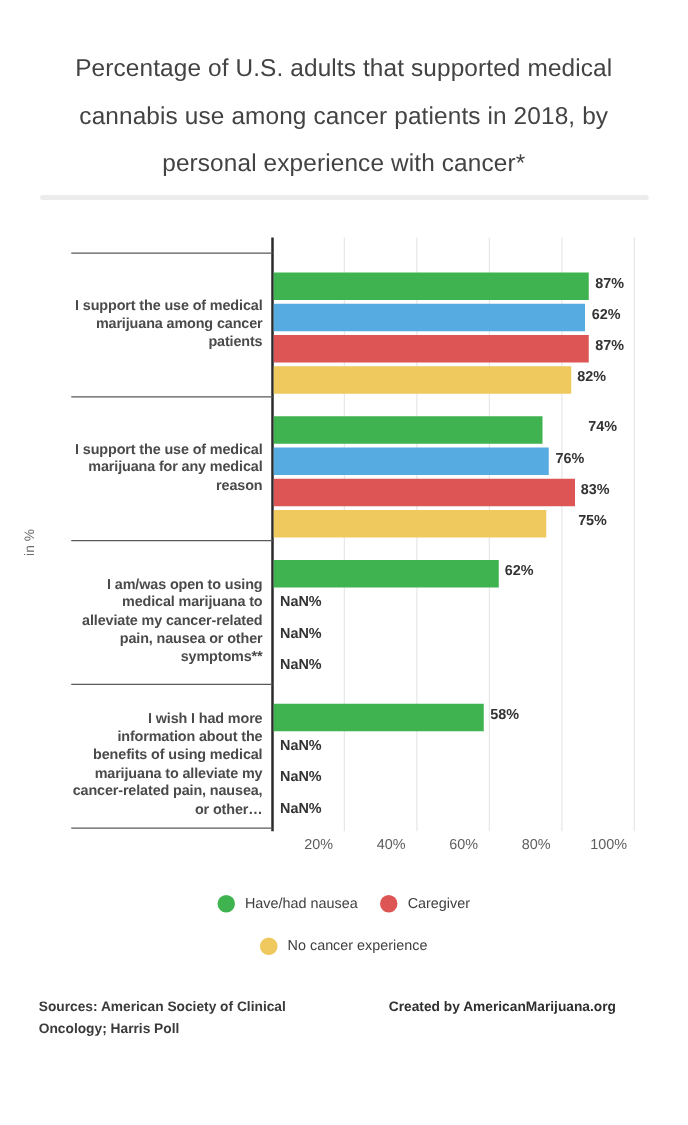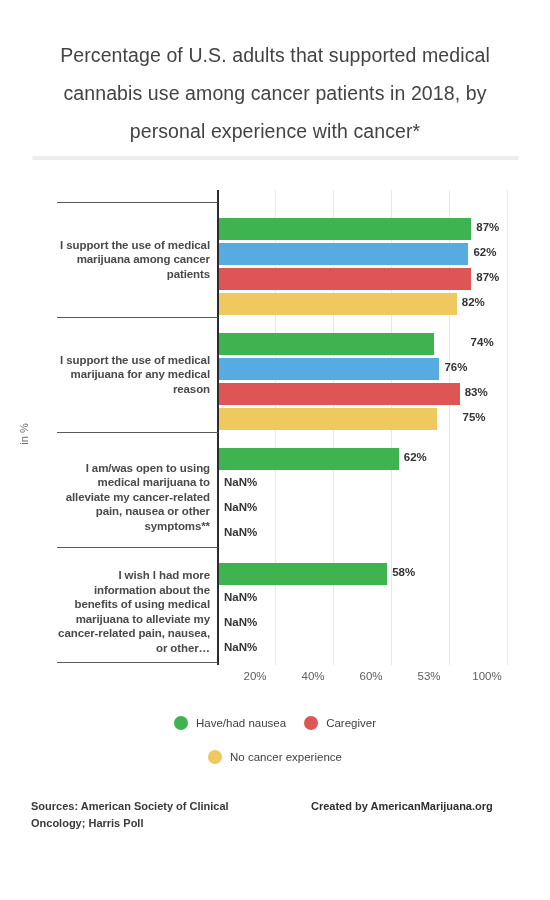--- a/index.html
+++ b/index.html
@@ -309,21 +309,21 @@
           <div class="bar-row" style="top: 91px;">
             <span class="bar-value" style="left: 5px;">NaN%</span>
           </div>
         </div>
       </div>
     </div>
   <div class="xticks" id="xticks">
       <div class="xtick" style="left: 255px;">20%</div>
       <div class="xtick" style="left: 313px;">40%</div>
       <div class="xtick" style="left: 371px;">60%</div>
-      <div class="xtick" style="left: 429px;">53%</div>
+      <div class="xtick" style="left: 429px;">80%</div>
       <div class="xtick" style="left: 487px;">100%</div>
     </div>
 </div>
 
 <div class="legend">
   <div class="legend-row" id="legend-row-1">
       <div class="legend-item">
         <span class="legend-dot" style="background: rgb(63, 179, 79);"></span>
         <span class="legend-label">Have/had nausea</span>
       </div>

